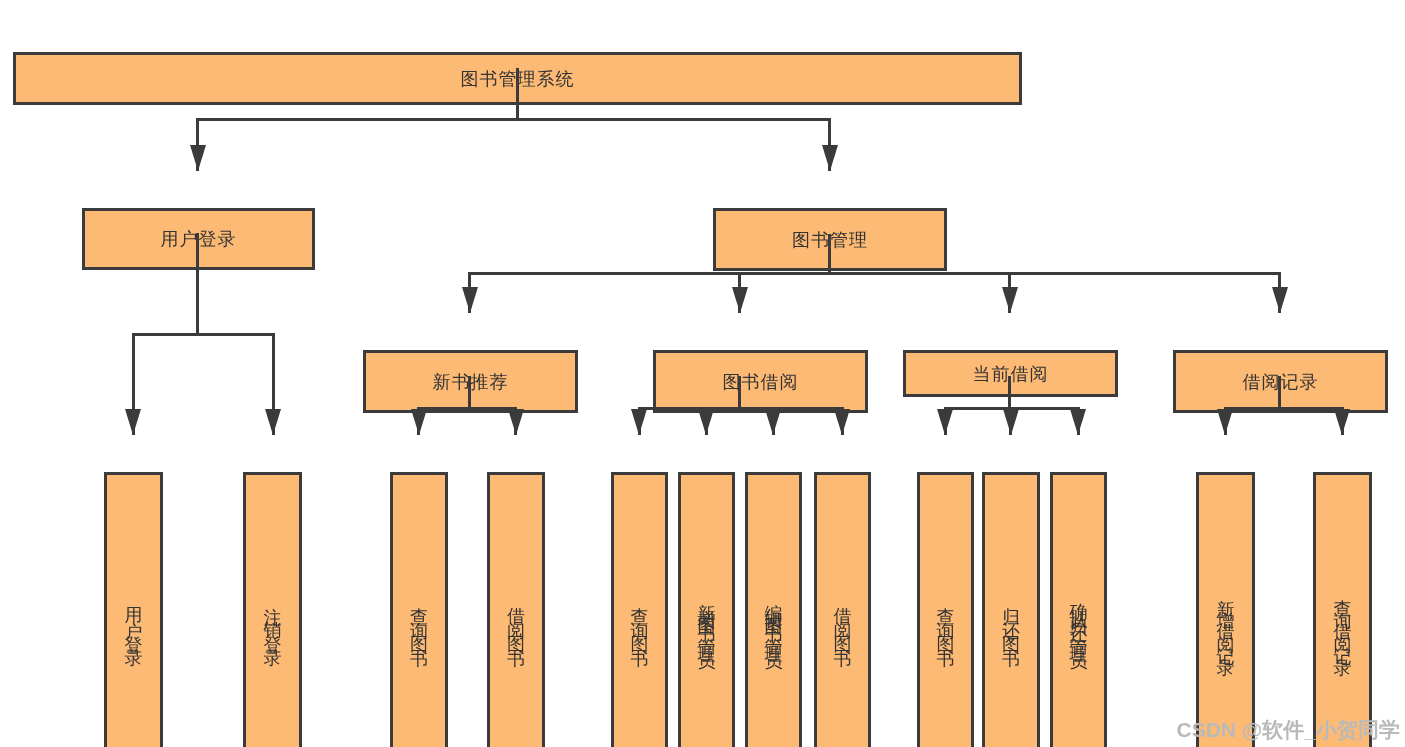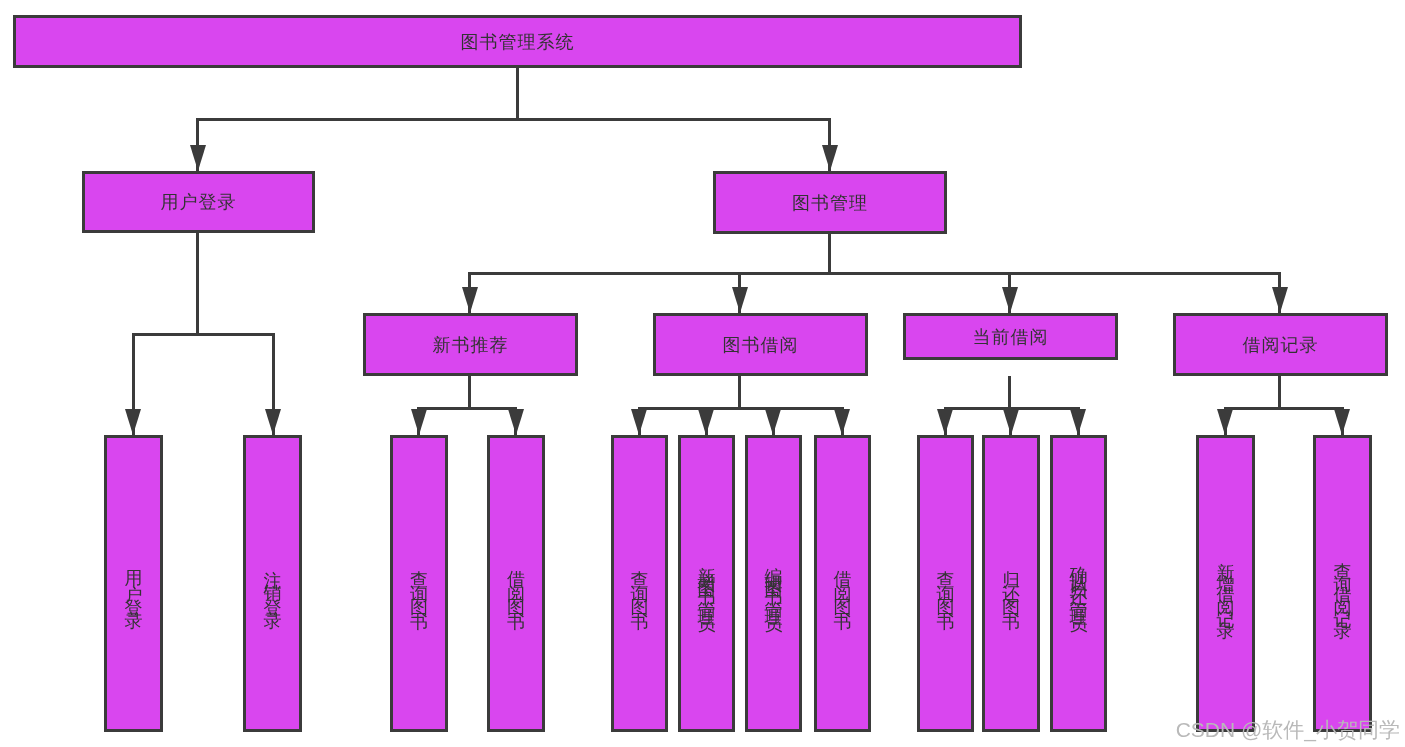--- a/index.html
+++ b/index.html
@@ -12,24 +12,24 @@
   .canvas{
     position:relative;
     width:1405px;height:747px;
     background:var(--bg);
     font-family:"Liberation Sans","DejaVu Sans",sans-serif;
     color:var(--text);
     overflow:hidden;
   }
   .box{
     position:absolute;
-    background:#d946ef;
+    background:#fdba74;
     border:3px solid var(--line);
     box-sizing:border-box;
-    display:flex;align-items:center;justify-content:center;
+    display:flex;align-items:center;justify-content:center;margin-top:37px;
   }
   .lbl{
     font-size:18px;
     color:var(--text);
     letter-spacing:1px;
     white-space:nowrap;
   }
   .vlbl{
     writing-mode:vertical-rl;
     text-orientation:mixed;
@@ -45,20 +45,21 @@
     position:absolute;width:0;height:0;
     border-left:8px solid transparent;
     border-right:8px solid transparent;
     border-top:26px solid var(--line);
   }
   .watermark{
     position:absolute;
     font-size:21px;
     color:var(--wm);
     white-space:nowrap;
+    font-weight:bold;
   }
 </style>
 </head>
 <body>
 
 <div class="canvas">
 
   <div class="box" style="left:13px;top:15px;width:1009px;height:53px">
     <span class="lbl">图书管理系统</span>
   </div>

